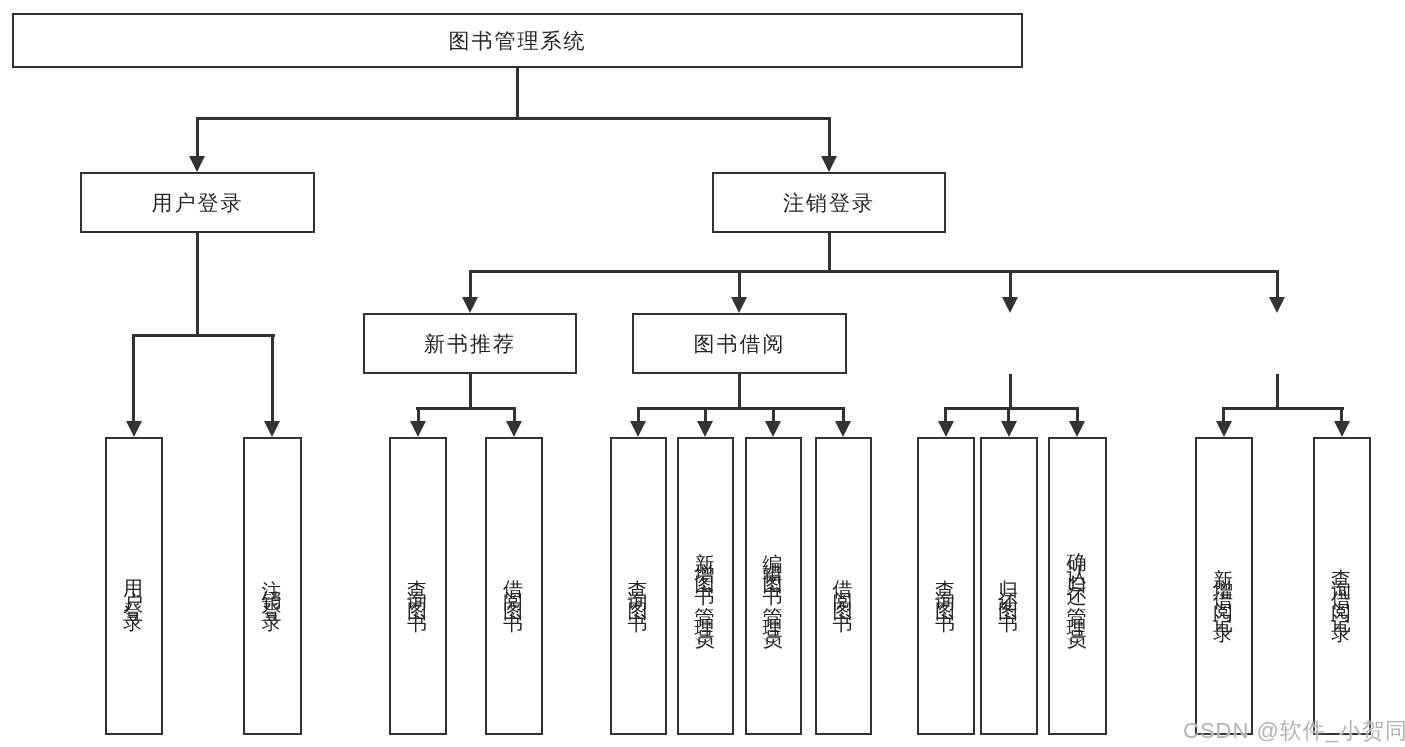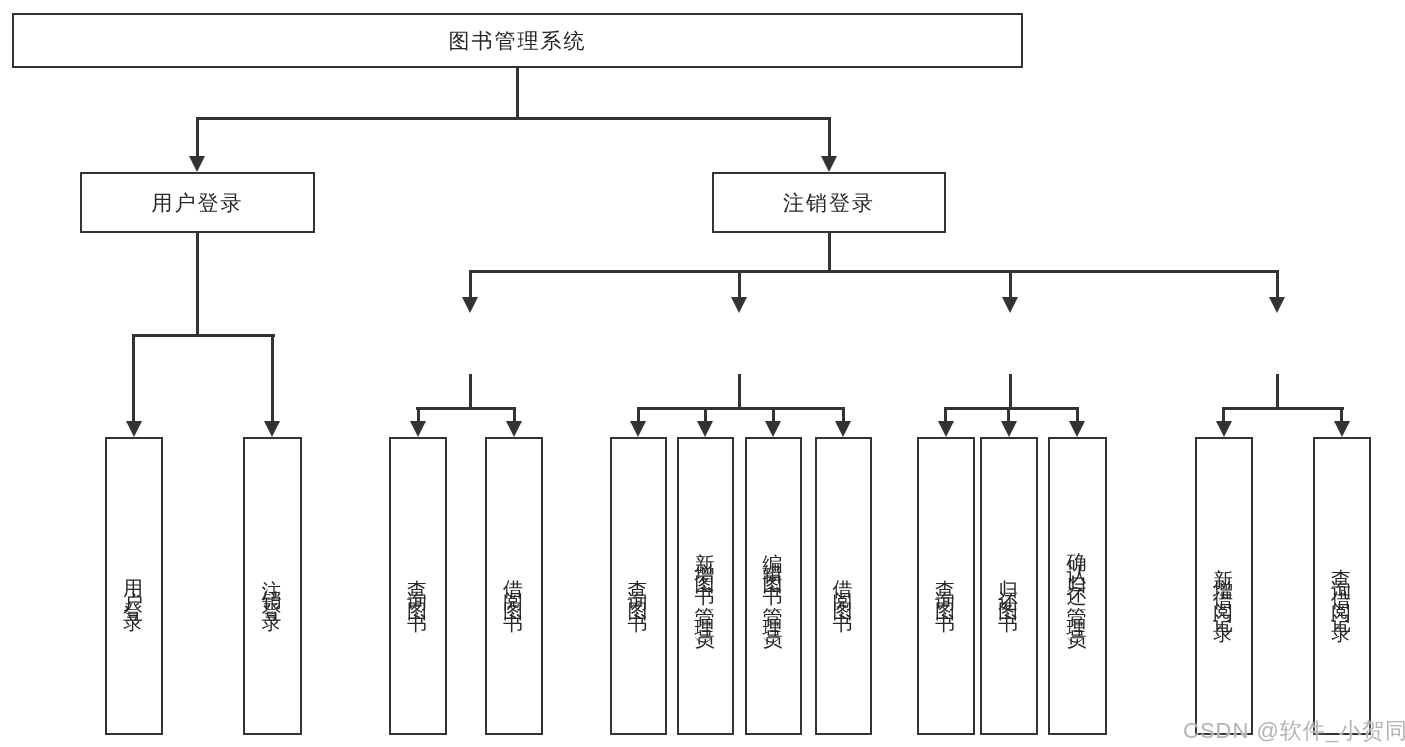--- a/index.html
+++ b/index.html
@@ -78,20 +78,22 @@
   <div class="hline" style="left:469px; top:270px; width:810px;"></div>
   <div class="vline" style="left:469px; top:270px; height:30px;"></div>
   <div class="arrow" style="left:462px; top:297px;"></div>
   <div class="vline" style="left:738px; top:270px; height:30px;"></div>
   <div class="arrow" style="left:731px; top:297px;"></div>
   <div class="vline" style="left:1009px; top:270px; height:30px;"></div>
   <div class="arrow" style="left:1002px; top:297px;"></div>
   <div class="vline" style="left:1276px; top:270px; height:30px;"></div>
   <div class="arrow" style="left:1269px; top:297px;"></div>
 
+  <div class="box" style="left:363px; top:313px; width:214px; height:61px;">新书推荐</div>
+  <div class="box" style="left:632px; top:313px; width:215px; height:61px;">图书借阅</div>
 
   <div class="vline" style="left:469px; top:374px; height:36px;"></div>
   <div class="hline" style="left:416px; top:407px; width:100px;"></div>
   <div class="vline" style="left:417px; top:407px; height:17px;"></div>
   <div class="arrow" style="left:410px; top:421px;"></div>
   <div class="vline" style="left:513px; top:407px; height:17px;"></div>
   <div class="arrow" style="left:506px; top:421px;"></div>
 
   <div class="vline" style="left:738px; top:374px; height:36px;"></div>
   <div class="hline" style="left:637px; top:407px; width:208px;"></div>

